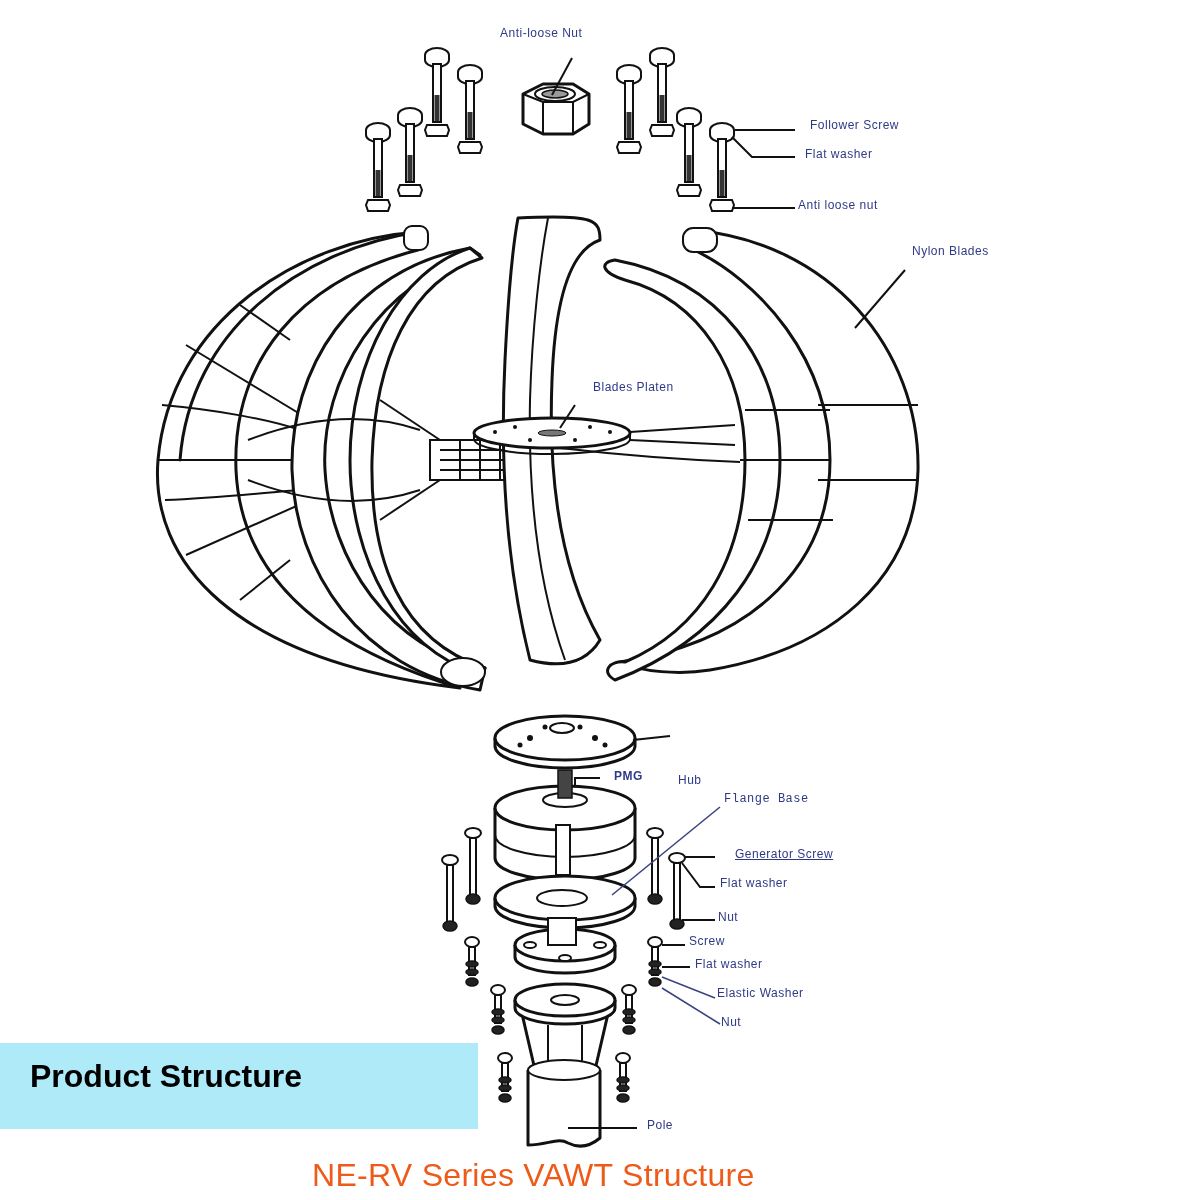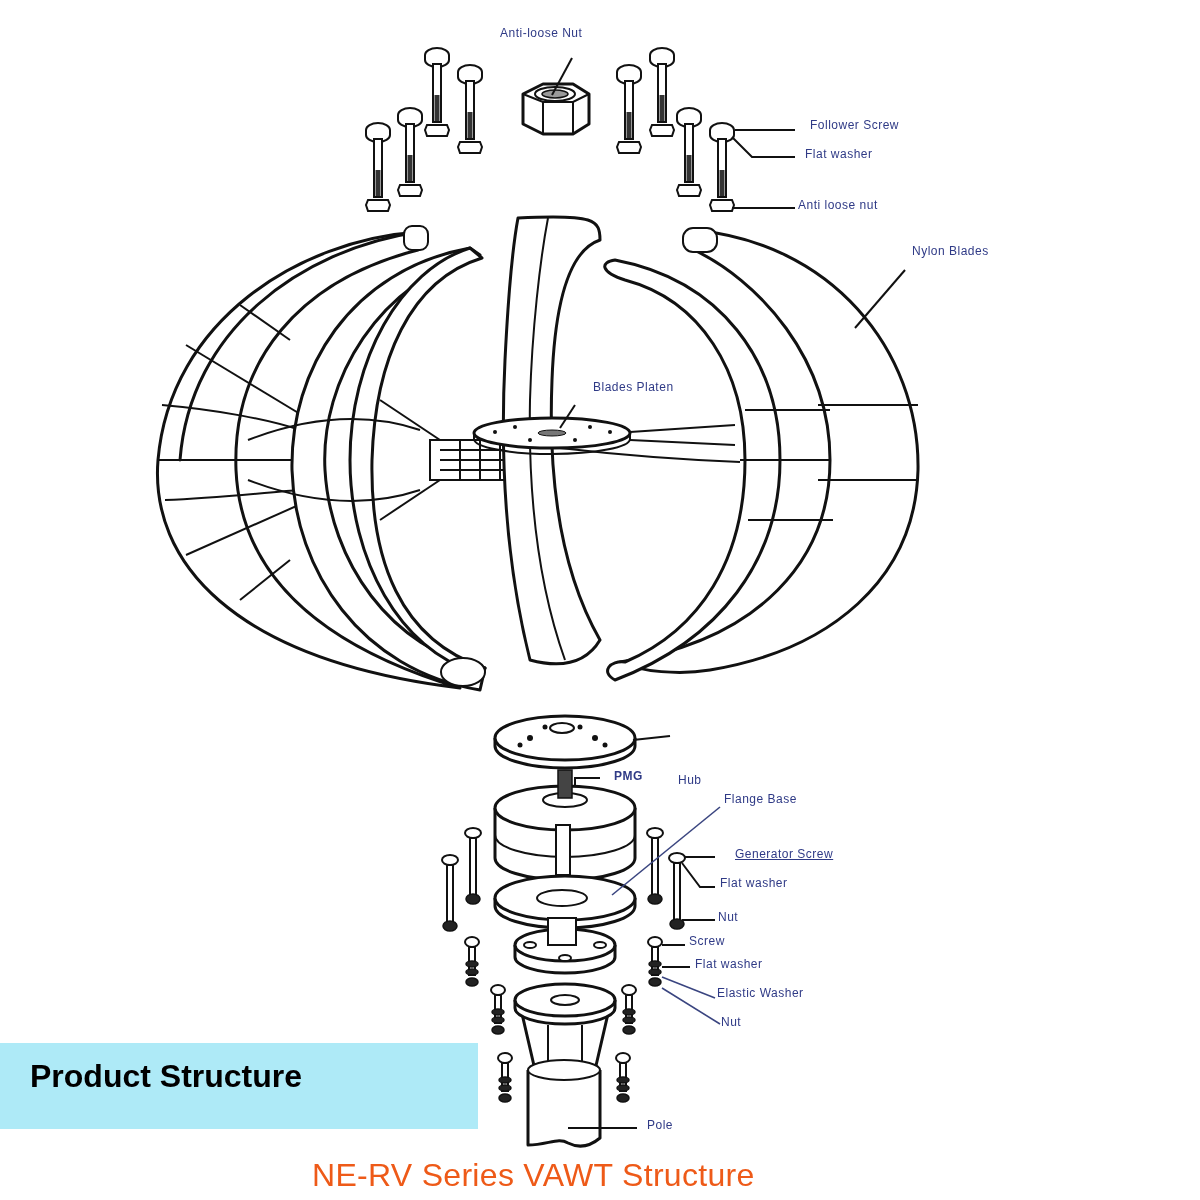--- a/index.html
+++ b/index.html
@@ -200,21 +200,21 @@
 </svg>
 
 <div class="lbl" style="left:500px;top:26px;">Anti-loose Nut</div>
 <div class="lbl" style="left:810px;top:118px;">Follower Screw</div>
 <div class="lbl" style="left:805px;top:147px;">Flat washer</div>
 <div class="lbl" style="left:798px;top:198px;text-align:right;">Anti loose nut</div>
 <div class="lbl" style="left:912px;top:244px;">Nylon Blades</div>
 <div class="lbl" style="left:573px;top:380px;margin-left:20px;">Blades Platen</div>
 <div class="lbl" style="left:678px;top:725px;margin-top:48px;">Hub</div>
 <div class="lbl" style="left:614px;top:769px;font-weight:bold;">PMG</div>
-<div class="lbl" style="left:724px;top:792px;">Flange Base</div>
+<div class="lbl" style="left:724px;top:792px;font-family:Liberation Mono, monospace;">Flange Base</div>
 <div class="lbl" style="left:735px;top:847px;text-decoration:underline;">Generator Screw</div>
 <div class="lbl" style="left:720px;top:876px;">Flat washer</div>
 <div class="lbl" style="left:718px;top:910px;">Nut</div>
 <div class="lbl" style="left:689px;top:934px;">Screw</div>
 <div class="lbl" style="left:695px;top:957px;">Flat washer</div>
 <div class="lbl" style="left:717px;top:986px;">Elastic Washer</div>
 <div class="lbl" style="left:721px;top:1015px;">Nut</div>
 <div class="lbl" style="left:647px;top:1118px;">Pole</div>
 
 <div id="title-box"></div>

